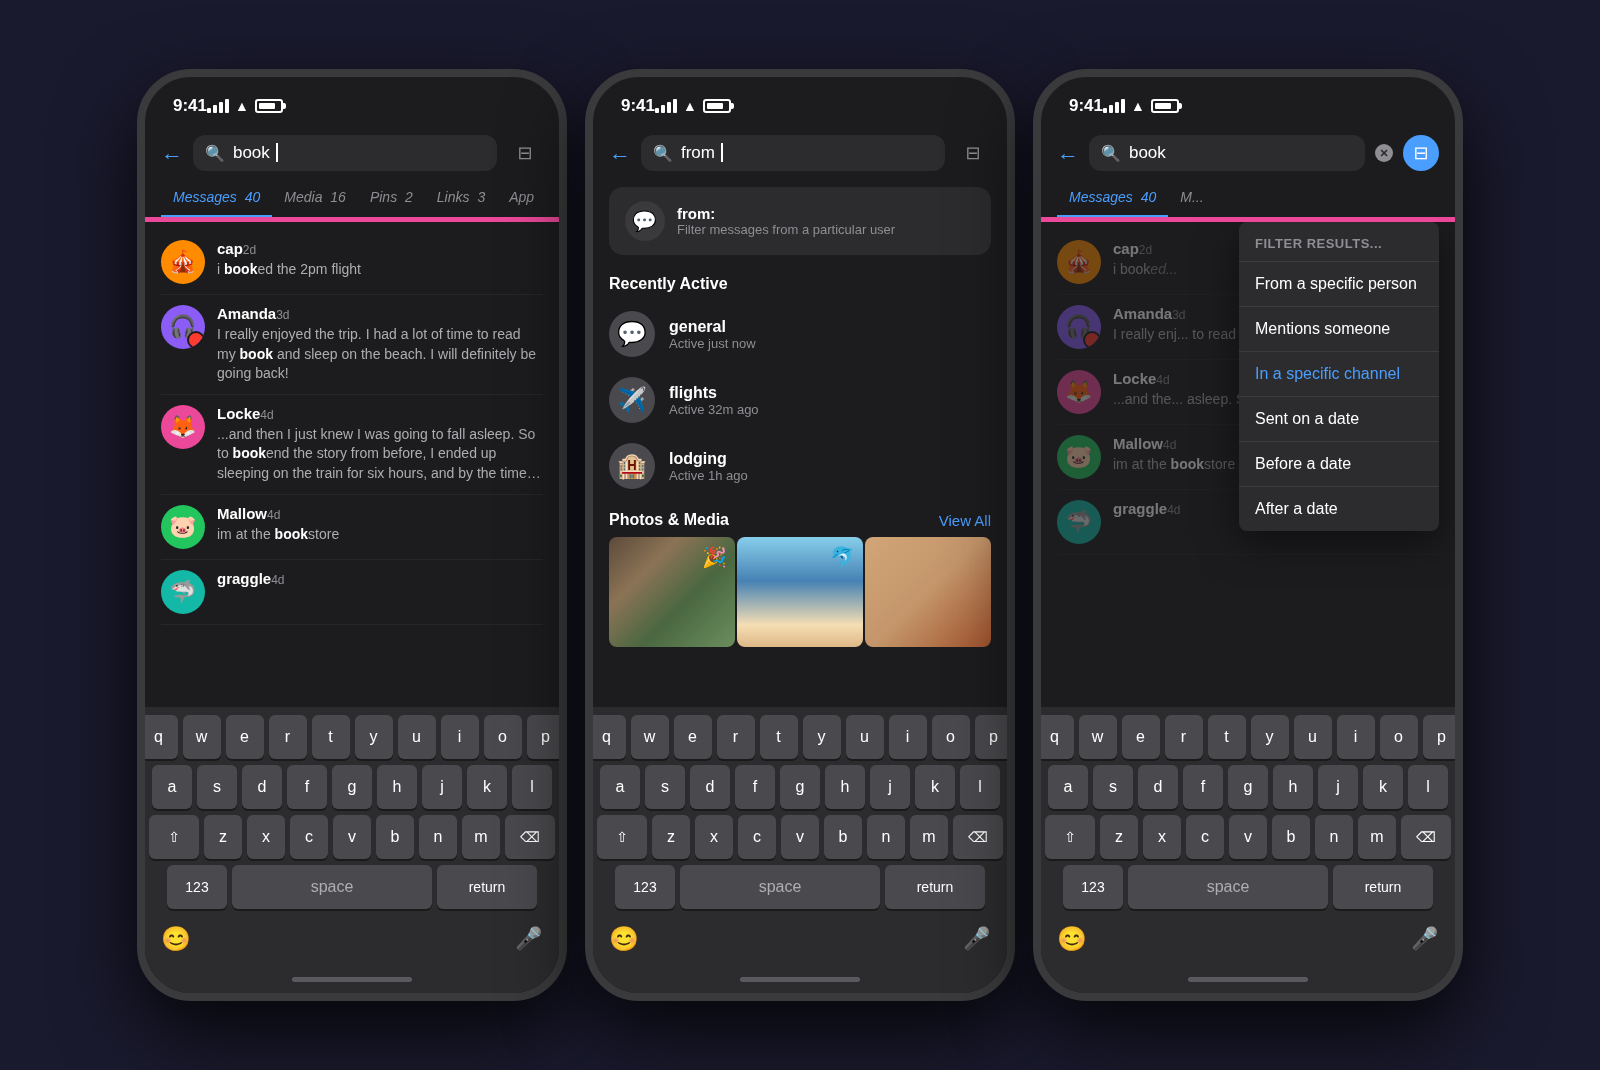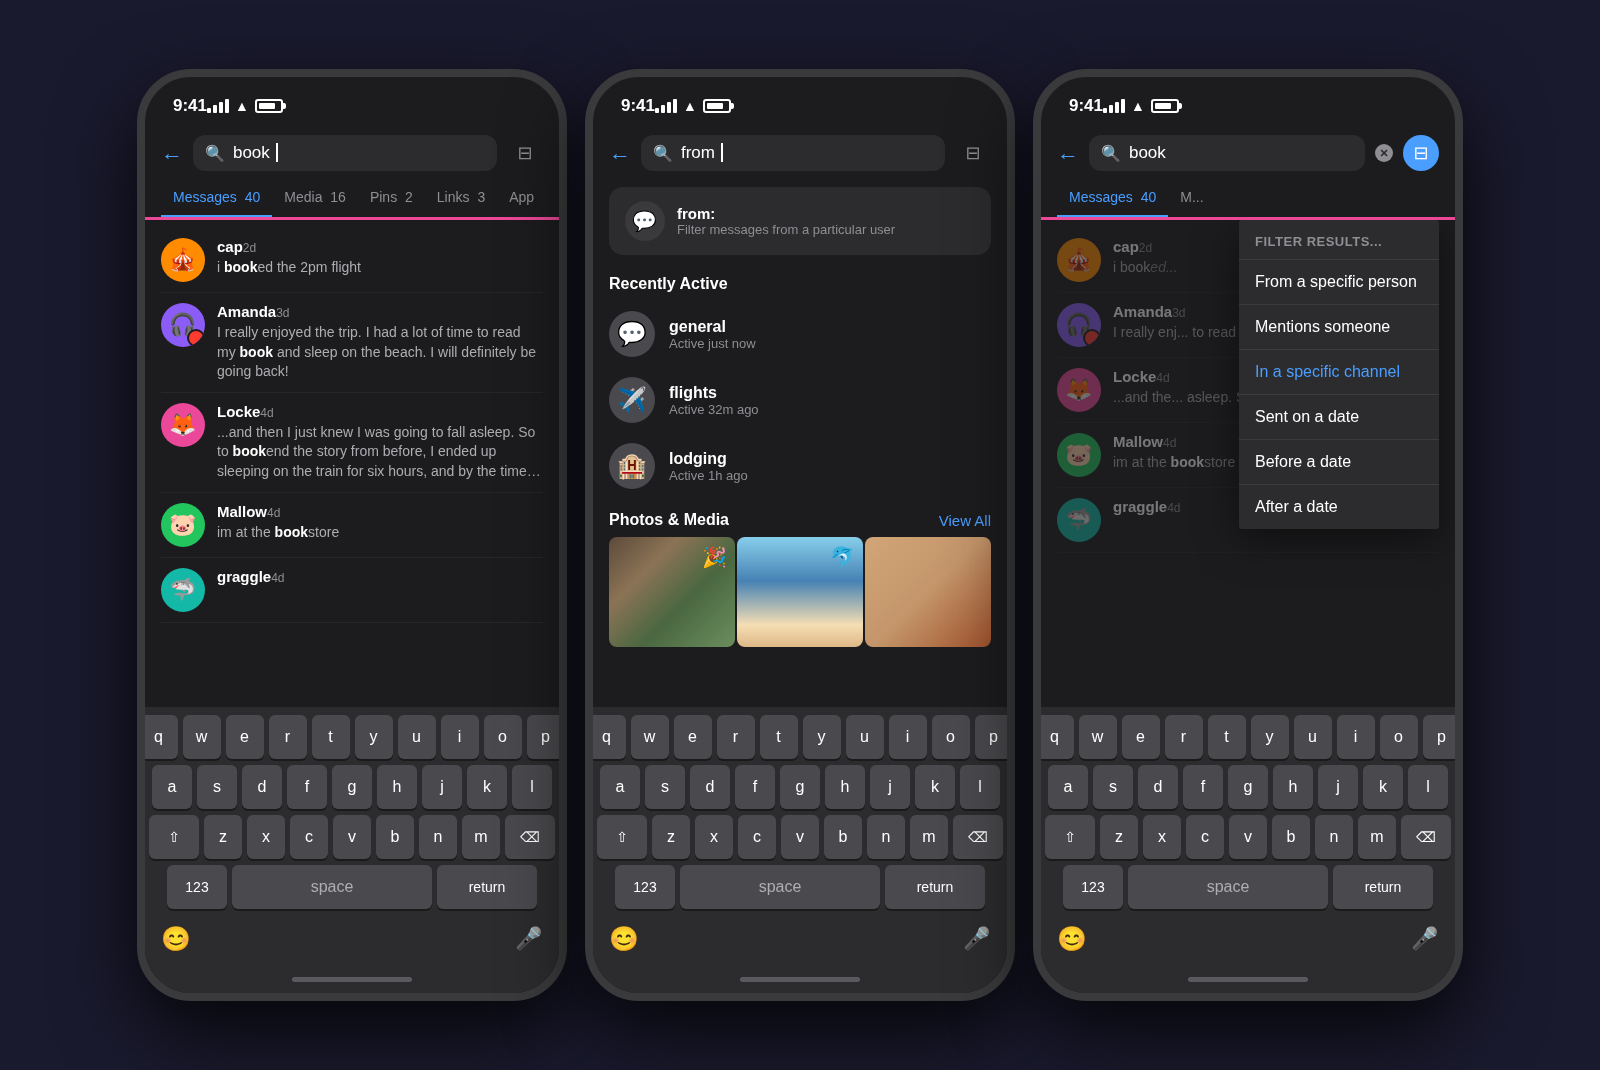--- a/index.html
+++ b/index.html
@@ -143,23 +143,24 @@
       flex-shrink: 0;
     }
     .filter-btn.active {
       background: #4a9eff;
       color: #fff;
     }
 
     
     .tabs {
       display: flex;
-      border-bottom: 3px solid #ec4899;
+      border-bottom: 5px solid #ec4899;
       padding: 0 16px;
       flex-shrink: 0;
+      font-style: italic;
     }
     .tab {
       padding: 10px 12px;
       color: #8e8e93;
       font-size: 14px;
       white-space: nowrap;
     }
     .tab.active {
       color: #4a9eff;
       border-bottom: 2px solid #4a9eff;
@@ -433,21 +434,21 @@
       background: #5a5a5e;
       border-radius: 3px;
     }
 
     
     .filter-dropdown {
       position: absolute;
       top: 0;
       right: 16px;
       background: #2c2c2e;
-      border-radius: 3px;
+      border-radius: 8px;
       min-width: 200px;
       box-shadow: 0 10px 40px rgba(0,0,0,0.5);
       overflow: hidden;
       z-index: 100;
     }
     .filter-title {
       padding: 14px 16px 10px;
       color: #8e8e93;
       font-size: 13px;
       font-weight: 600;

